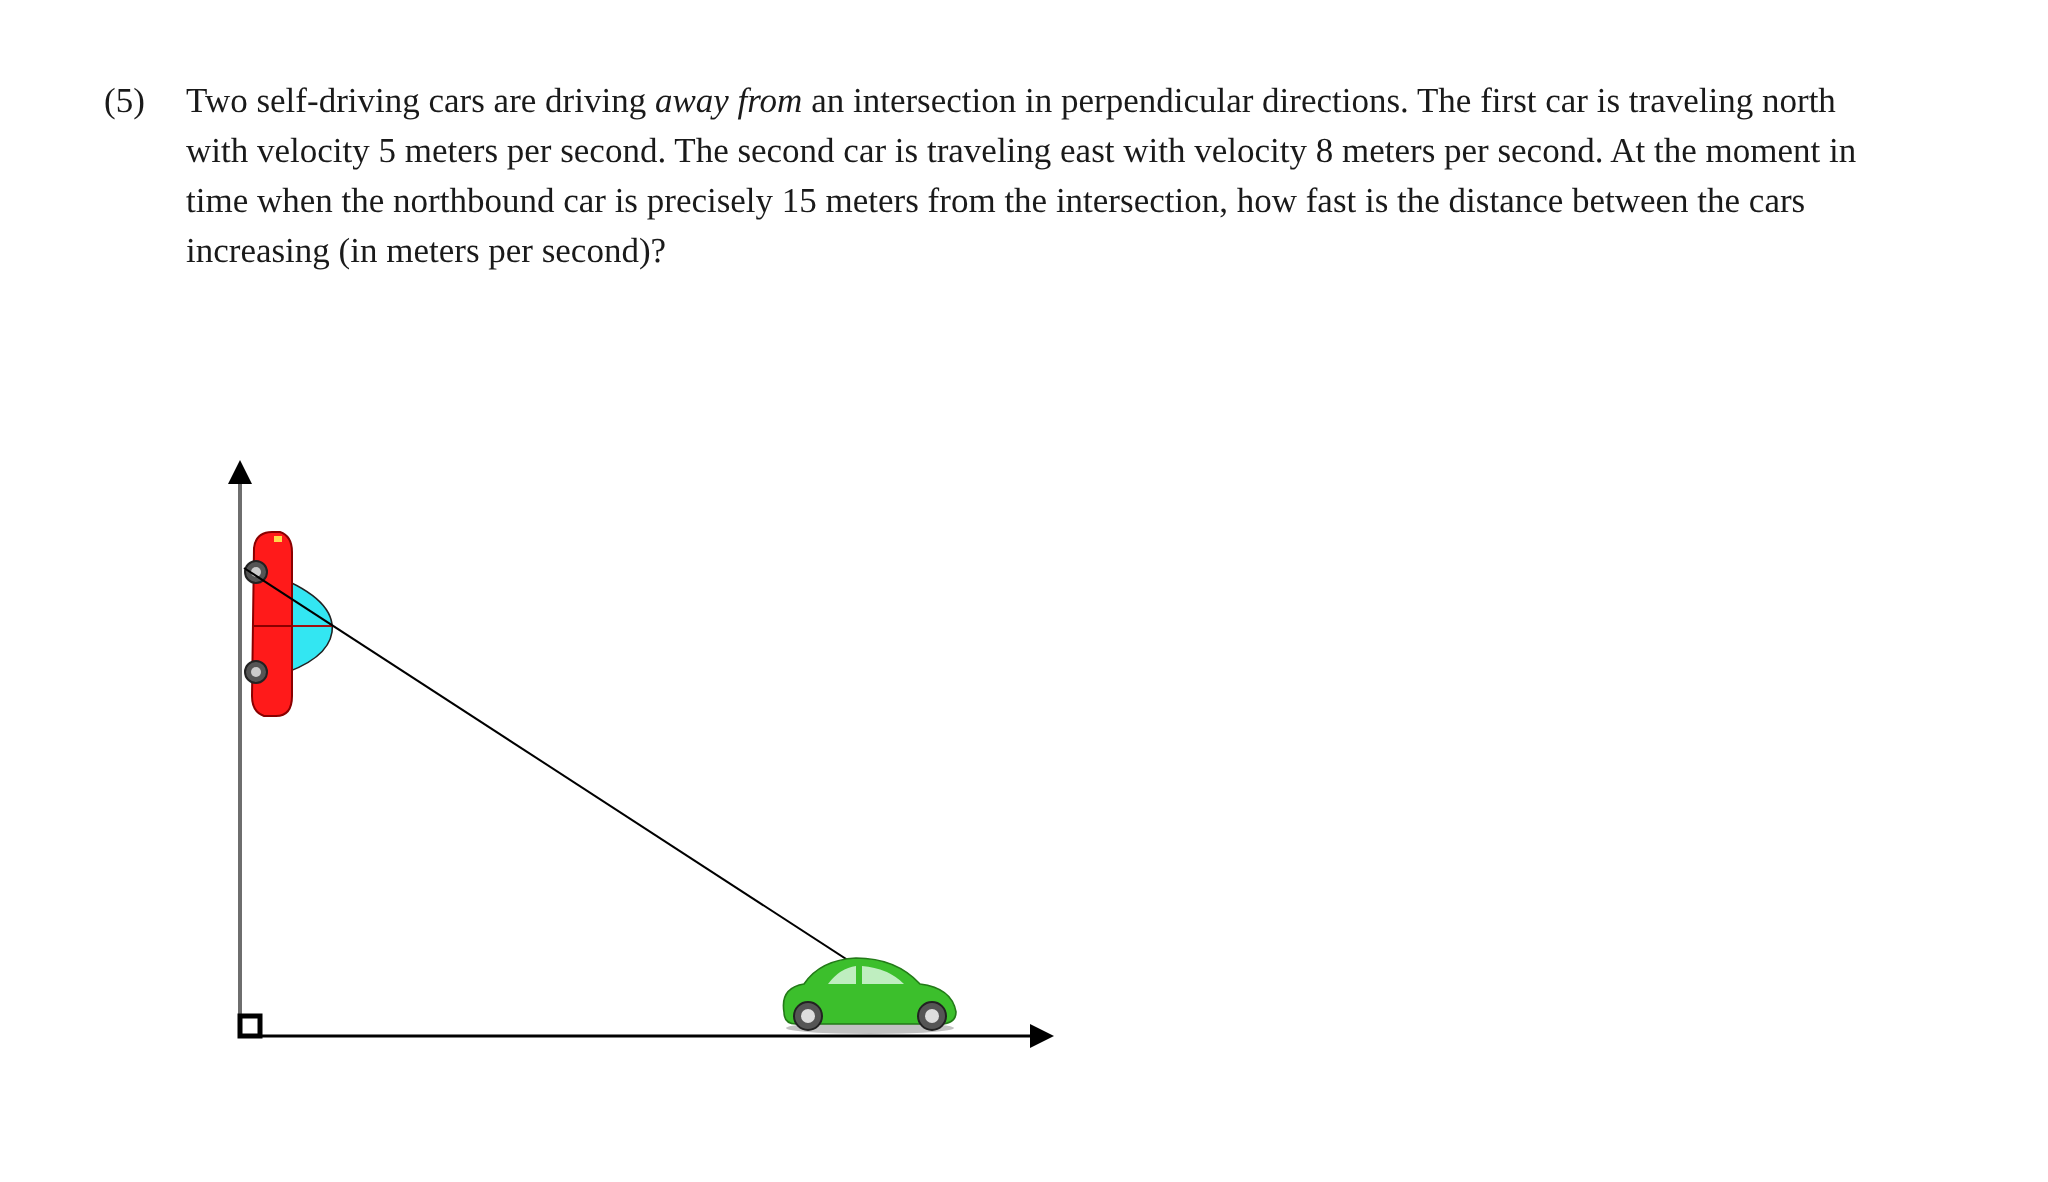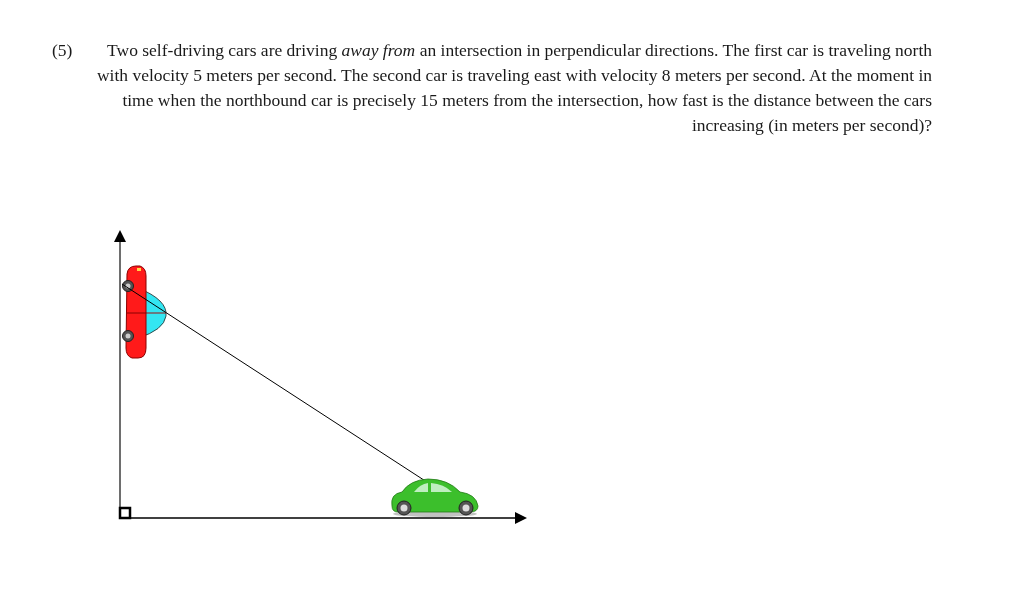--- a/index.html
+++ b/index.html
@@ -3,21 +3,21 @@
   <meta charset="utf-8">
   <style>
     html, body { margin:0; padding:0; background:#ffffff; }
     body { width:1024px; height:591px; position:relative; overflow:hidden; }
     .problem {
       position:absolute; left:52px; top:38px; width:880px;
       font-family:"Liberation Serif", "DejaVu Serif", serif;
       font-size:17.5px; line-height:25px; color:#1a1a1a;
     }
     .num { position:absolute; left:0; top:0; }
-    .body-text { margin-left:41px;text-align:right; }
+    .body-text { margin-left:41px; }
     .body-text em { font-style:italic; }
     svg.fig { position:absolute; left:0; top:0; }
   </style>
 </head>
 <body>
 
 <div class="problem">
   <span class="num">(5)</span>
   <div class="body-text"><span>Two self-driving cars are driving </span><em>away from</em><span> an intersection in perpendicular directions. The first car is traveling north with velocity 5 meters per second. The second car is traveling east with velocity 8 meters per second. At the moment in time when the northbound car is precisely 15 meters from the intersection, how fast is the distance between the cars increasing (in meters per second)?</span></div>
 </div>

